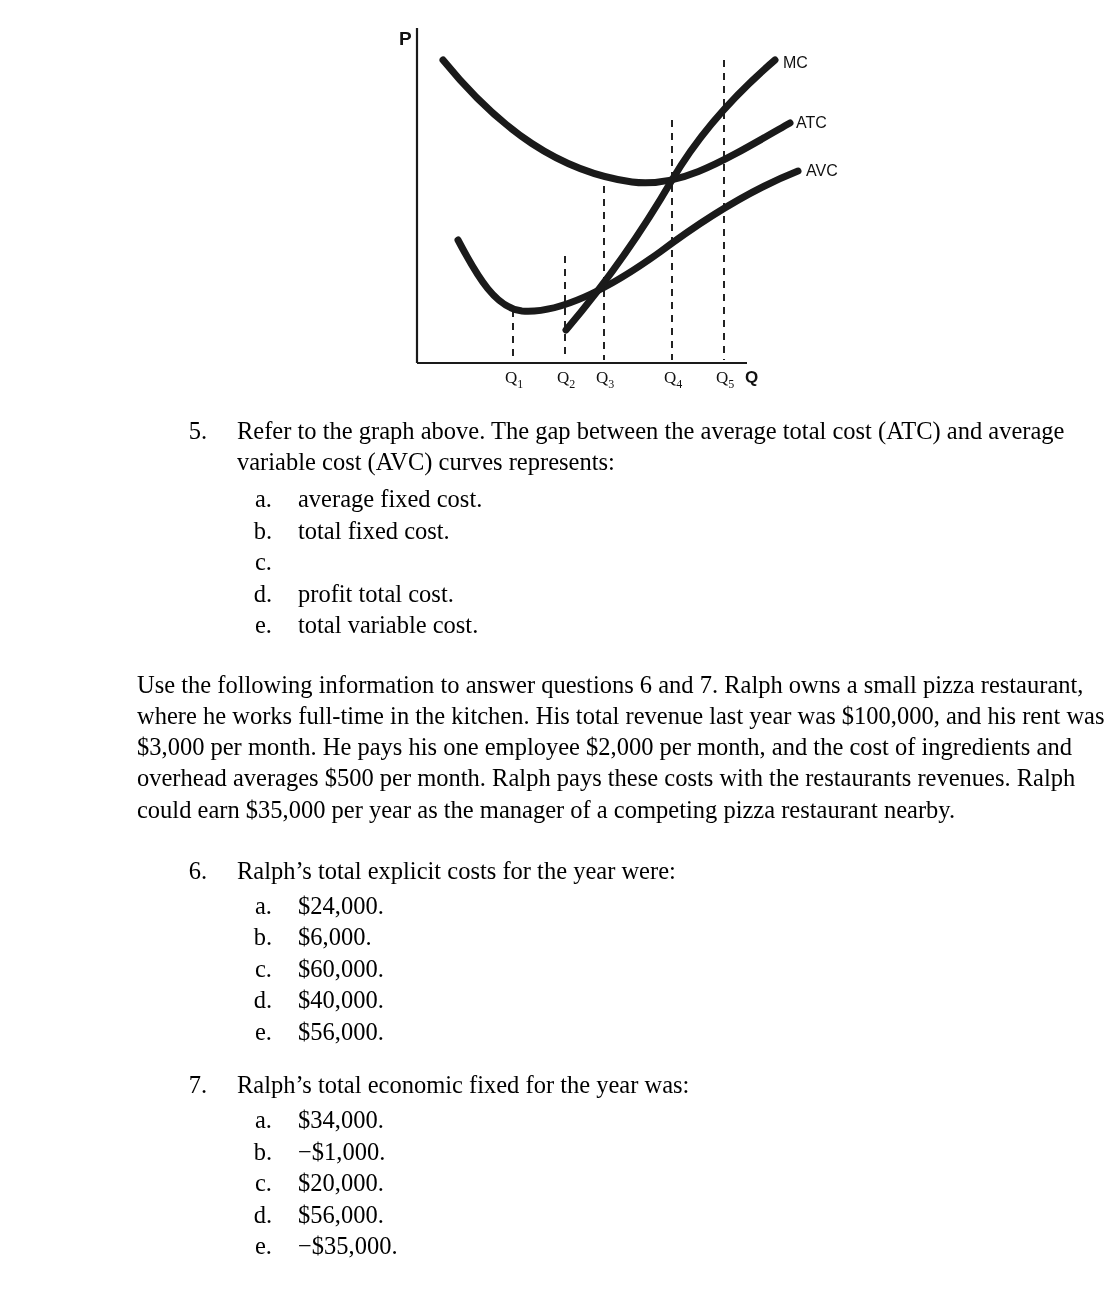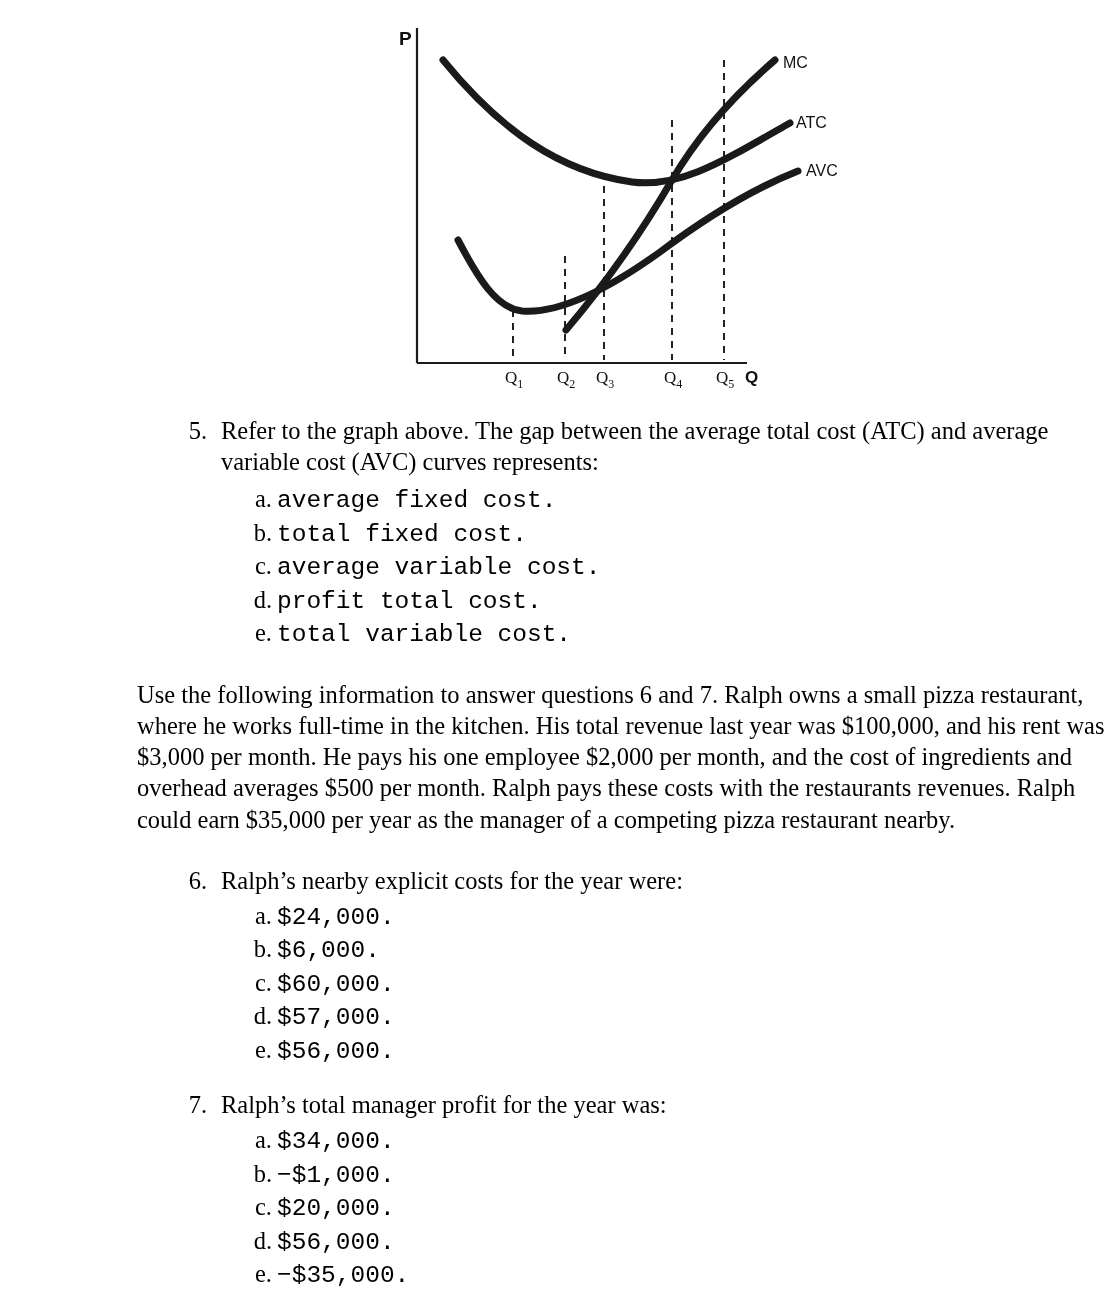--- a/index.html
+++ b/index.html
@@ -89,43 +89,42 @@
     font-size: 24.5px;
     line-height: 31px;
   }
   .q-number {
     width: 35px;
     flex: 0 0 35px;
     text-align: right;
     margin-left: 172px;
   }
   .q-stem {
-    margin-left: 14px;
+    margin-left: 30px;
     max-width: 868px;
   }
 
   .opt-list {
     margin: 0;
     padding: 0;
   }
   .opt-row {
     display: flex;
     align-items: baseline;
     font-size: 24.5px;
     line-height: 31.5px;
   }
   .opt-letter {
     width: 26px;
     flex: 0 0 26px;
     text-align: right;
     margin-left: 246px;
   }
   .opt-text {
-    margin-left: 5px;
-    font-family: Liberation Mono, monospace;
+    margin-left: 26px;
   }
 
   #q5 { padding-top: 15px; }
   #q5-options { padding-top: 6px; }
 
   .para {
     margin: 4px;
     padding-top: 24px;
     padding-left: 133px;
     padding-right: 10px;
@@ -200,68 +199,67 @@
       <div class="opt-row">
         <span class="opt-letter">a.</span>
         <span class="opt-text">average fixed cost.</span>
       </div>
       <div class="opt-row">
         <span class="opt-letter">b.</span>
         <span class="opt-text">total fixed cost.</span>
       </div>
       <div class="opt-row">
         <span class="opt-letter">c.</span>
-        <span class="opt-text">average variable cost.</span>
       </div>
       <div class="opt-row">
         <span class="opt-letter">d.</span>
         <span class="opt-text">profit total cost.</span>
       </div>
       <div class="opt-row">
         <span class="opt-letter">e.</span>
         <span class="opt-text">total variable cost.</span>
       </div>
     </div>
   </div>
 
   <p class="para">Use the following information to answer questions 6 and 7. Ralph owns a small pizza restaurant, where he works full-time in the kitchen. His total revenue last year was $100,000, and his rent was $3,000 per month. He pays his one employee $2,000 per month, and the cost of ingredients and overhead averages $500 per month. Ralph pays these costs with the restaurants revenues. Ralph could earn $35,000 per year as the manager of a competing pizza restaurant nearby.</p>
 
   <div class="q-block" id="q6">
     <div class="q-line">
       <span class="q-number">6.</span>
-      <span class="q-stem">Ralph’s nearby explicit costs for the year were:</span>
+      <span class="q-stem">Ralph’s total explicit costs for the year were:</span>
     </div>
     <div class="opt-list" id="q6-options">
       <div class="opt-row">
         <span class="opt-letter">a.</span>
         <span class="opt-text">$24,000.</span>
       </div>
       <div class="opt-row">
         <span class="opt-letter">b.</span>
         <span class="opt-text">$6,000.</span>
       </div>
       <div class="opt-row">
         <span class="opt-letter">c.</span>
         <span class="opt-text">$60,000.</span>
       </div>
       <div class="opt-row">
         <span class="opt-letter">d.</span>
-        <span class="opt-text">$57,000.</span>
+        <span class="opt-text">$40,000.</span>
       </div>
       <div class="opt-row">
         <span class="opt-letter">e.</span>
         <span class="opt-text">$56,000.</span>
       </div>
     </div>
   </div>
 
   <div class="q-block" id="q7">
     <div class="q-line">
       <span class="q-number">7.</span>
-      <span class="q-stem">Ralph’s total manager profit for the year was:</span>
+      <span class="q-stem">Ralph’s total economic fixed for the year was:</span>
     </div>
     <div class="opt-list" id="q7-options">
       <div class="opt-row">
         <span class="opt-letter">a.</span>
         <span class="opt-text">$34,000.</span>
       </div>
       <div class="opt-row">
         <span class="opt-letter">b.</span>
         <span class="opt-text">−$1,000.</span>
       </div>

